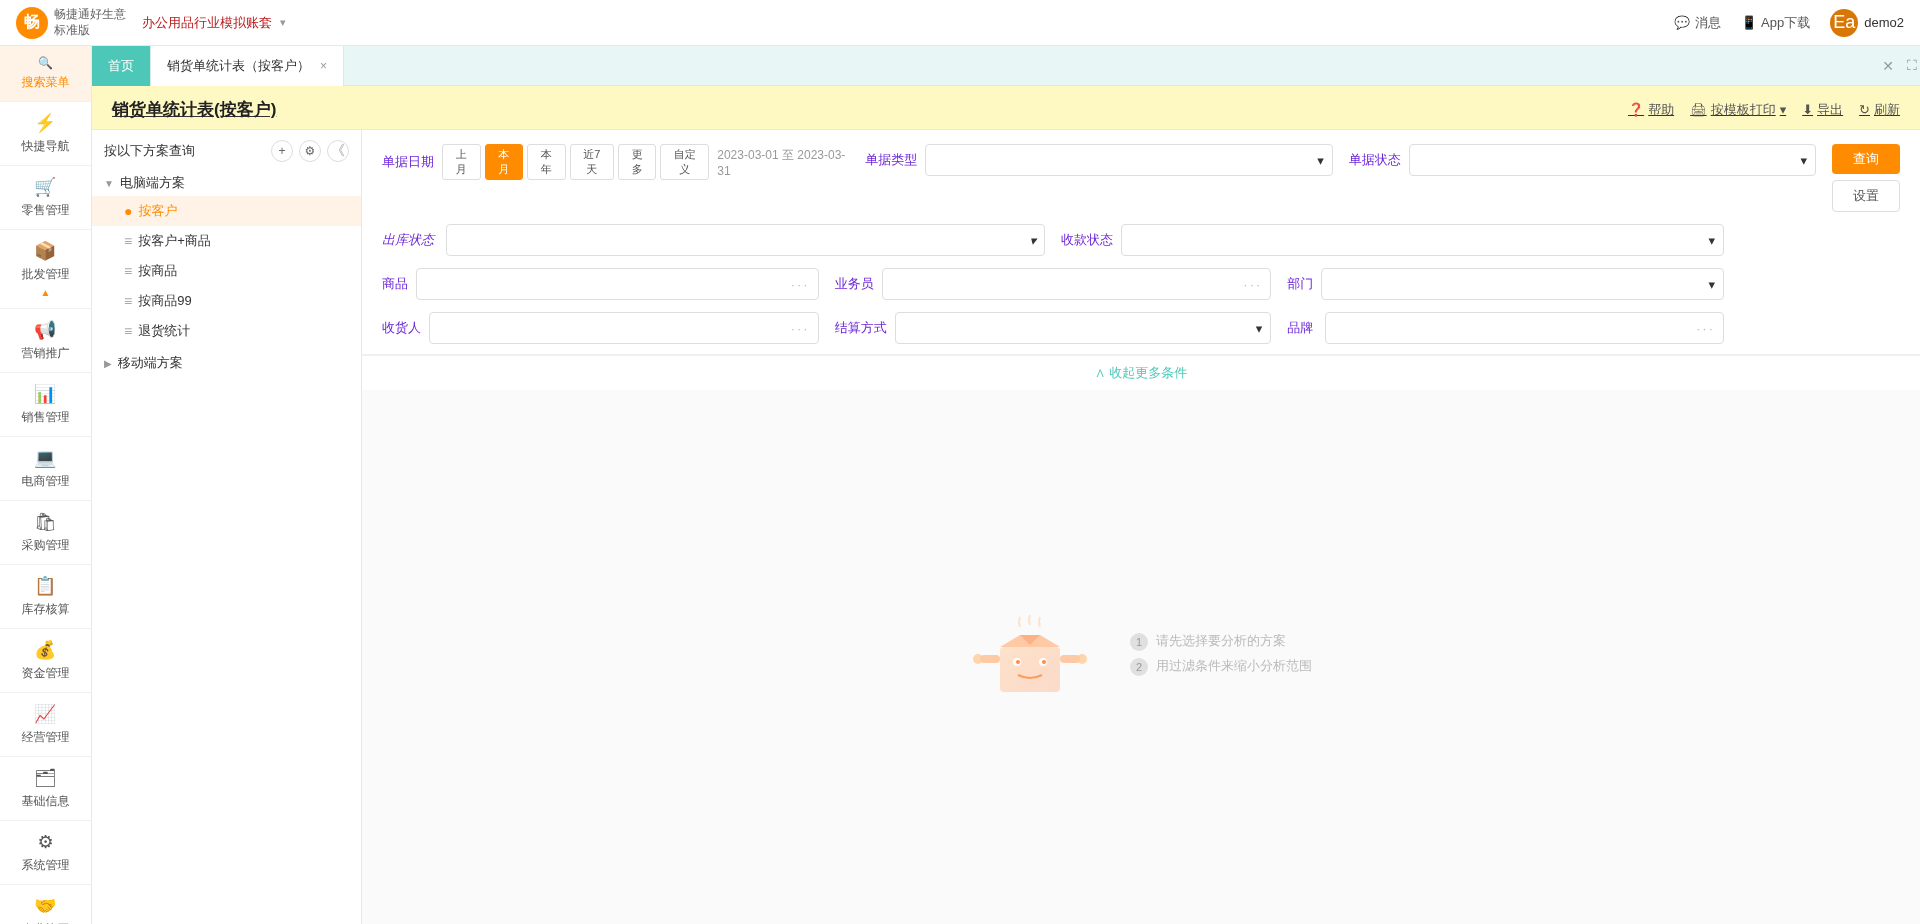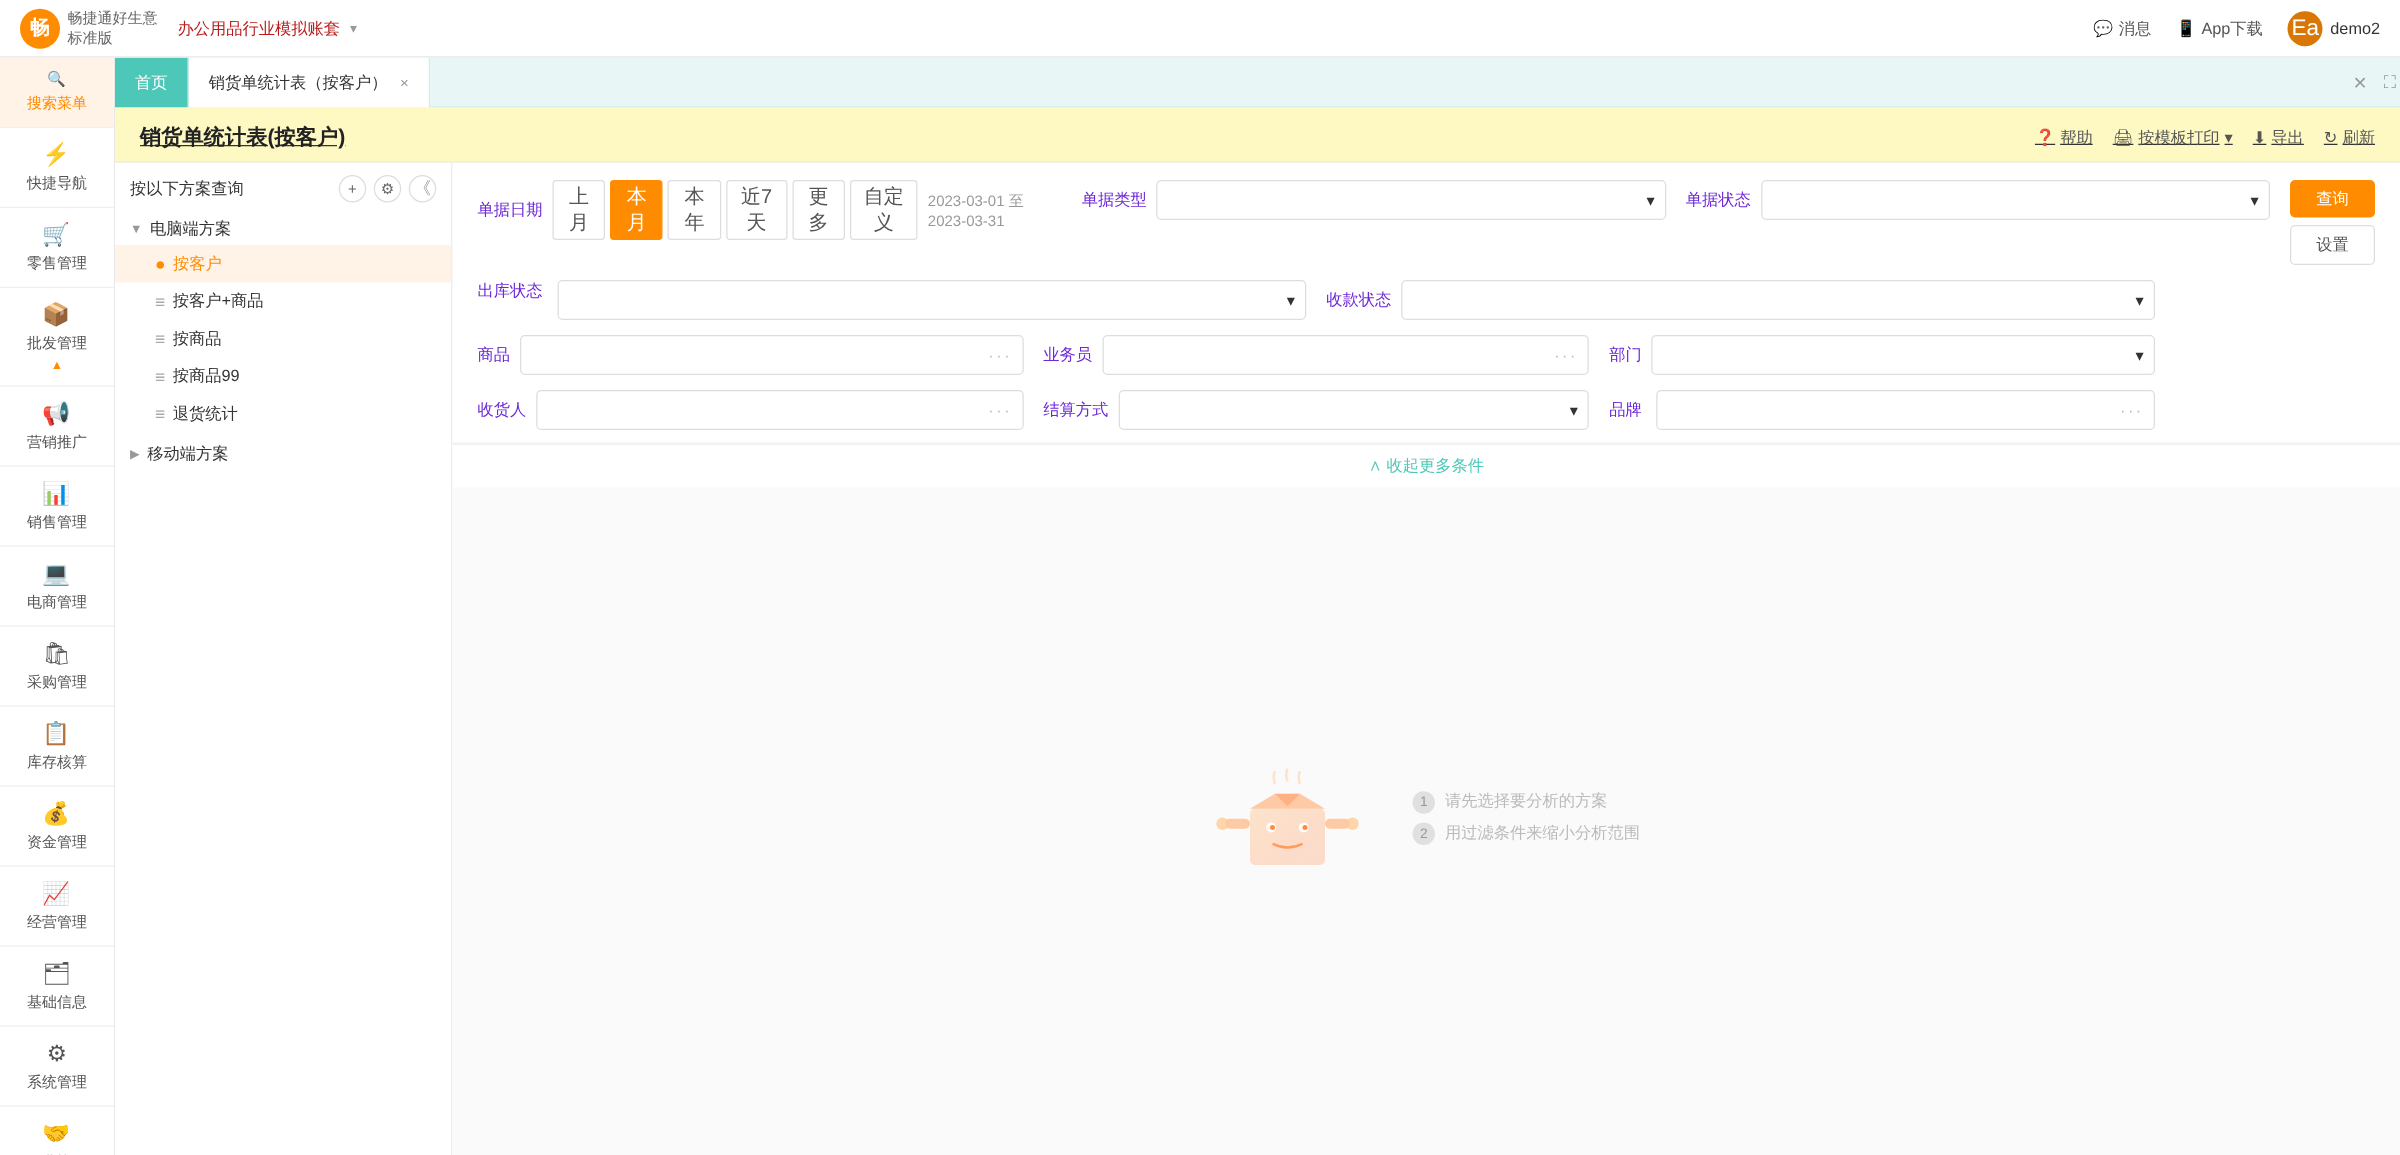--- a/index.html
+++ b/index.html
@@ -175,21 +175,21 @@
       background: #fff;
       display: flex;
       align-items: center;
       justify-content: space-between;
       cursor: pointer;
     }
     .filter-control .placeholder { color: #bbb; }
     .date-btn {
       padding: 2px 8px;
       border-radius: 3px;
-      font-size: 16px;
+      font-size: 11px;
       cursor: pointer;
       border: 1px solid #ddd;
       color: #555;
       background: #fff;
     }
     .date-btn.active { background: #ff8c00; color: #fff; border-color: #ff8c00; }
     .date-range { font-size: 12px; color: #999; margin-left: 4px; }
 
     
     .query-actions {
@@ -463,21 +463,21 @@
                 <span>▾</span>
               </div>
             </div>
             <div class="query-actions">
               <button class="btn-query">查询</button>
               <button class="btn-settings">设置</button>
             </div>
           </div>
 
           <div style="display:flex;align-items:center;gap:16px;margin-bottom:12px;">
-            <div style="display:flex;align-items:flex-start;gap:12px;flex:1;">
+            <div style="display:flex;align-items:center;gap:12px;flex:1;font-style:italic;">
               <span class="filter-label">出库状态</span>
               <div class="filter-control">
                 <span class="placeholder"></span>
                 <span>▾</span>
               </div>
             </div>
             <div style="display:flex;align-items:center;gap:8px;flex:1;">
               <span class="filter-label">收款状态</span>
               <div class="filter-control">
                 <span class="placeholder"></span>

